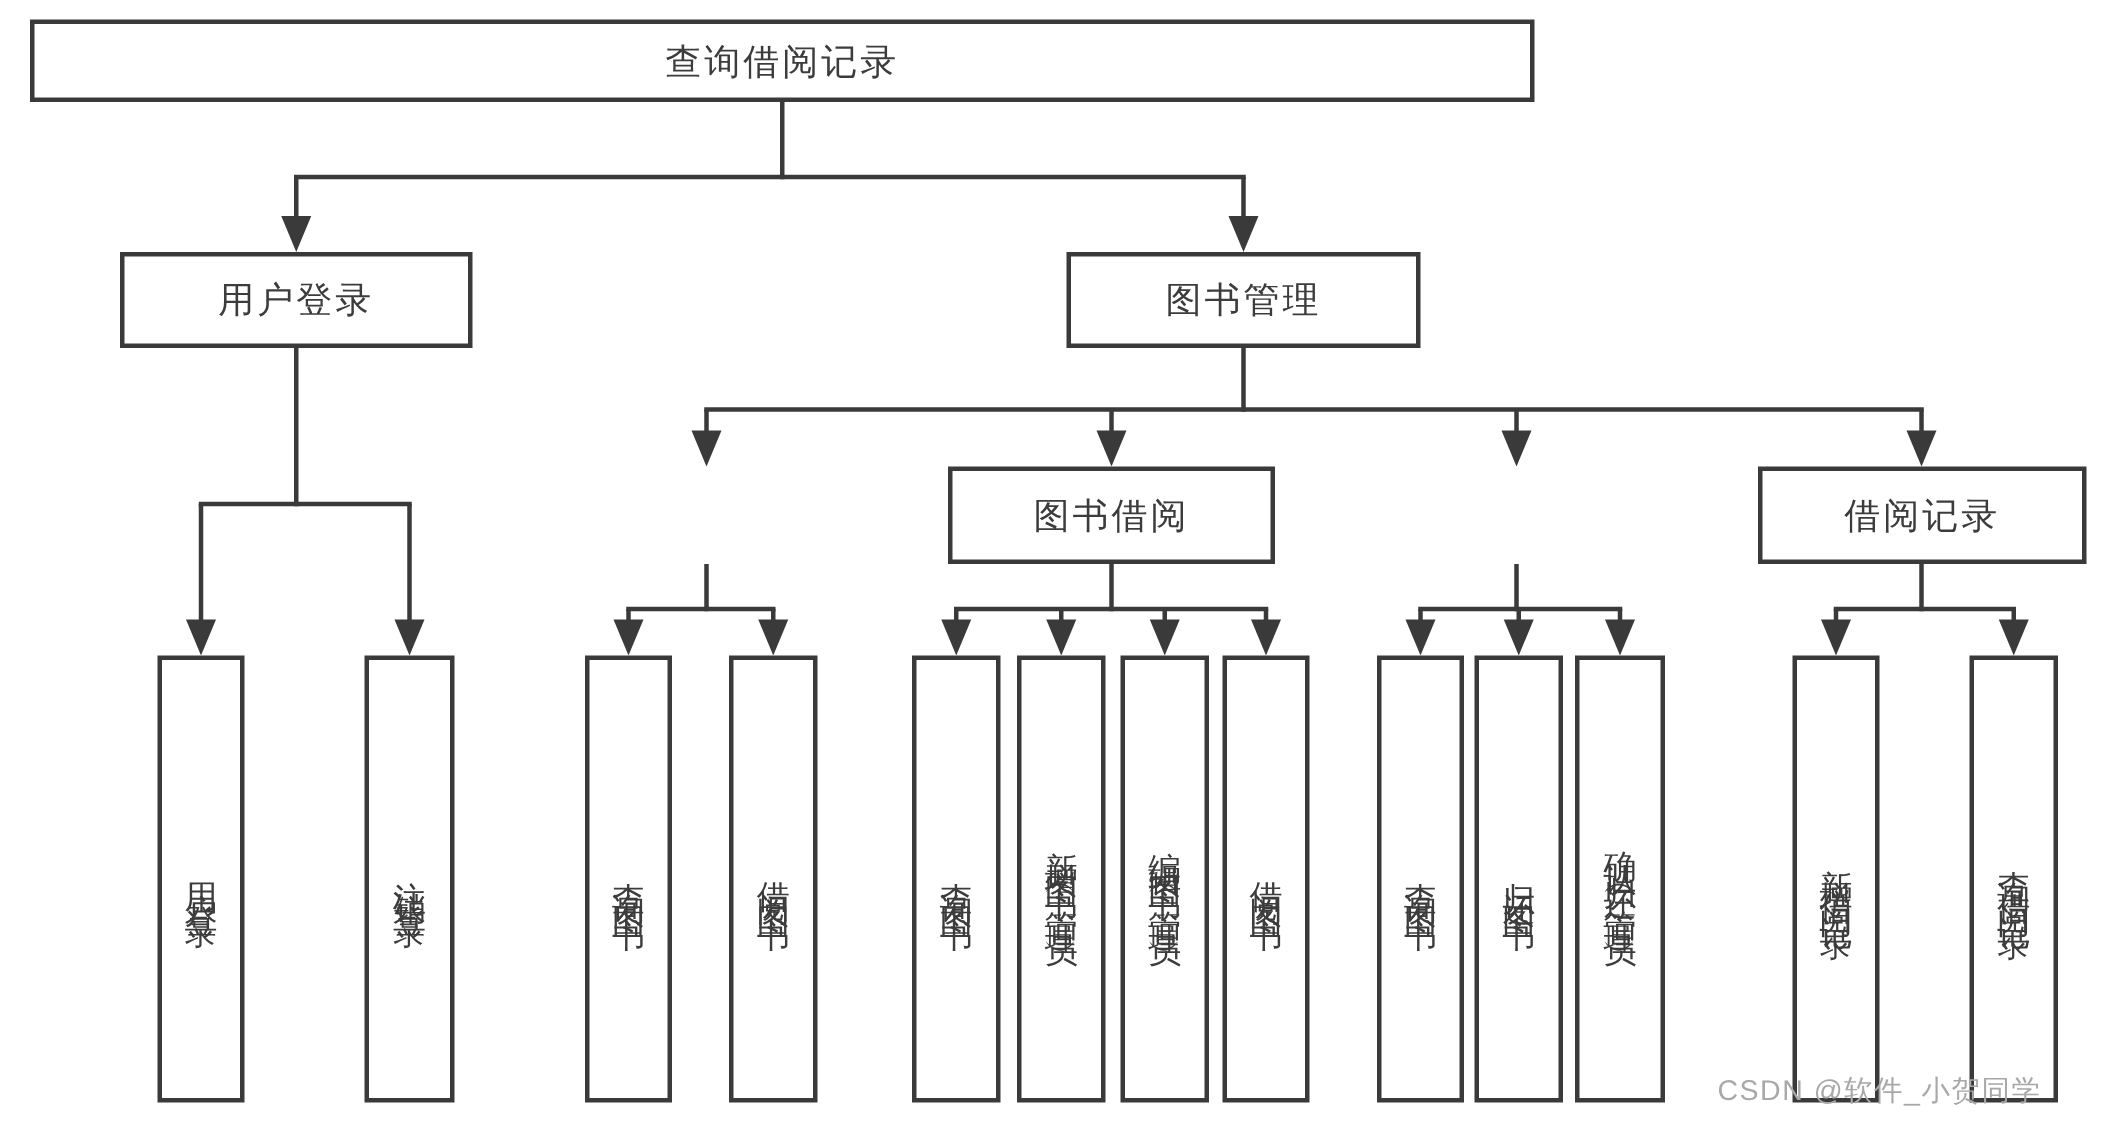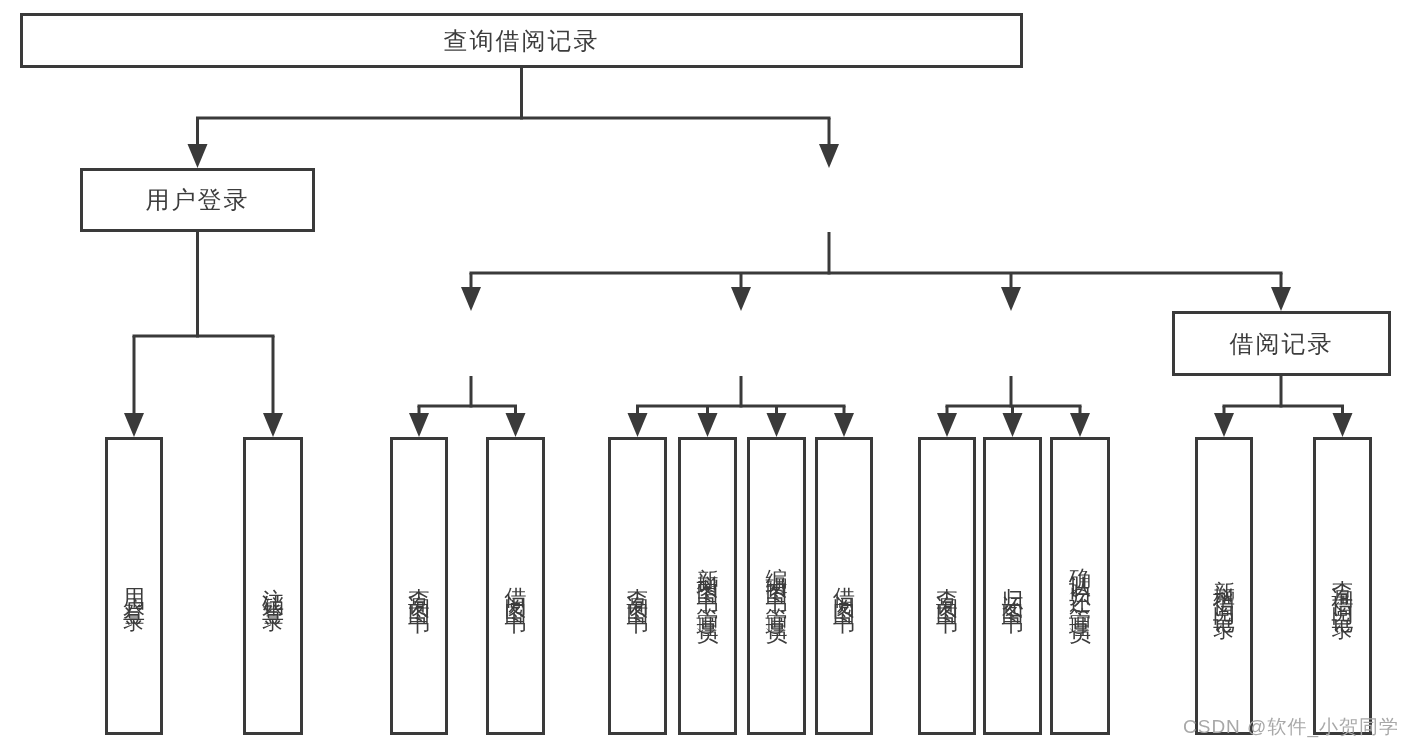--- a/index.html
+++ b/index.html
@@ -48,21 +48,21 @@
     color: #3c3c3c;
     font-size: 22px;
     writing-mode: vertical-rl;
     text-orientation: mixed;
     letter-spacing: 8px;
     z-index: 2;
     overflow: hidden;
   }
   .watermark {
     position: absolute;
-    left: 1183px;
+    left: 1145px;
     top: 714px;
     font-size: 19px;
     color: #a8a8a8;
     letter-spacing: 1px;
     z-index: 5;
     white-space: nowrap;
   }
   svg line { stroke: #3a3a3a; stroke-width: 3; }
   svg polygon { fill: #3a3a3a; stroke: none; }
 </style>
@@ -129,21 +129,23 @@
     <line x1="1222.5" y1="406" x2="1344" y2="406"></line>
     <line x1="1224" y1="406" x2="1224" y2="415"></line>
     <polygon points="1214,413 1234,413 1224,437"></polygon>
     <line x1="1342.5" y1="406" x2="1342.5" y2="415"></line>
     <polygon points="1332.5,413 1352.5,413 1342.5,437"></polygon>
   </svg>
 
   <div class="node" style="left:20px; top:13px; width:1003px; height:55px;">查询借阅记录</div>
 
   <div class="node" style="left:80px; top:168px; width:235px; height:64px;">用户登录</div>
+  <div class="node" style="left:711px; top:168px; width:236px; height:64px;">图书管理</div>
 
+  <div class="node" style="left:632px; top:311px; width:218px; height:65px;">图书借阅</div>
   <div class="node" style="left:1172px; top:311px; width:219px; height:65px;">借阅记录</div>
 
   <div class="leaf" style="left:105px; width:58px;">用户登录</div>
   <div class="leaf" style="left:243px; width:60px;">注销登录</div>
 
   <div class="leaf" style="left:390px; width:58px;">查询图书</div>
   <div class="leaf" style="left:486px; width:59px;">借阅图书</div>
 
   <div class="leaf" style="left:608px; width:59px;">查询图书</div>
   <div class="leaf" style="left:678px; width:59px;">新增图书（管理员）</div>

